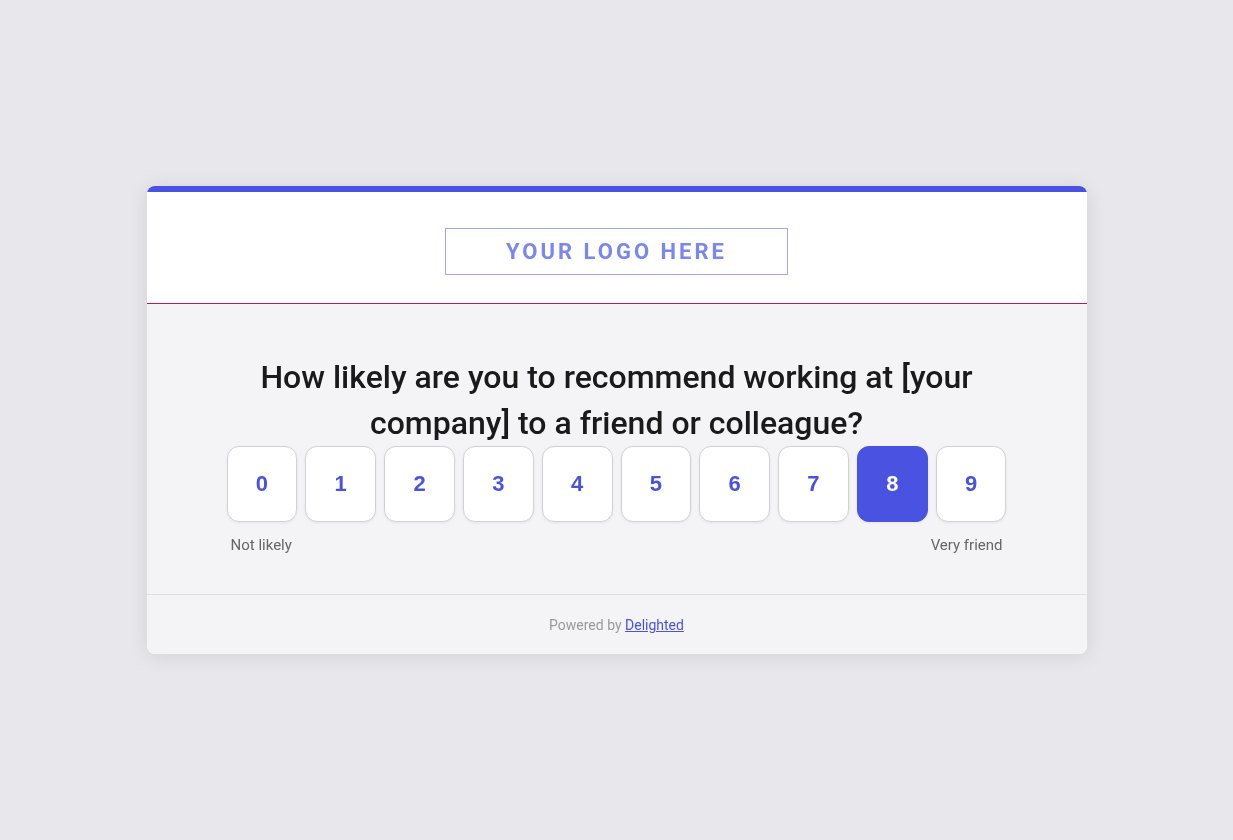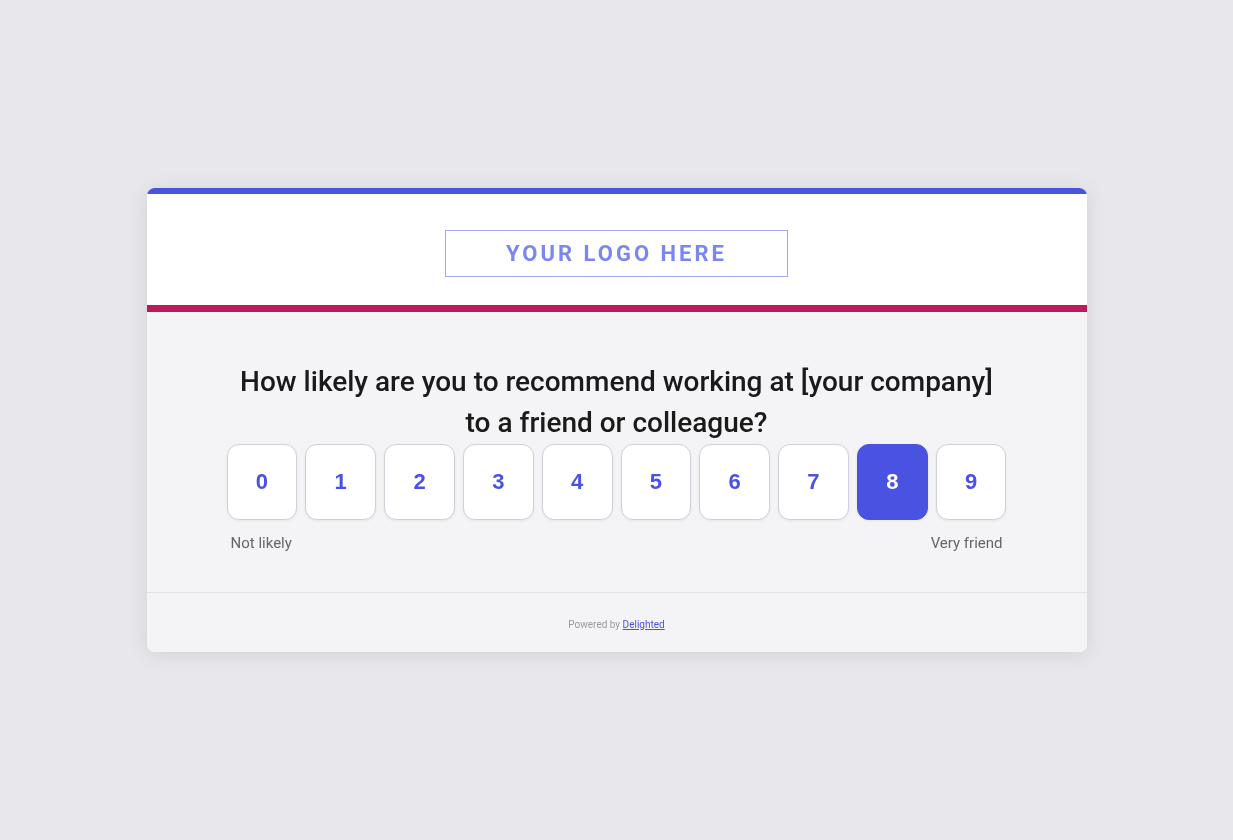--- a/index.html
+++ b/index.html
@@ -31,40 +31,40 @@
       background: #4a52e1;
       width: 100%;
     }
 
     .logo-section {
       background: #ffffff;
       padding: 36px 40px 28px;
       display: flex;
       align-items: flex-end;
       justify-content: center;
-      border-bottom: 7px solid #be185d;
+      border-bottom: 1px solid #be185d;
     }
 
     .logo-placeholder {
       border: 1.5px solid #a0a8f0;
       padding: 10px 60px;
       color: #7b87f0;
       font-size: 22px;
       font-weight: 700;
       letter-spacing: 3px;
       text-transform: uppercase;
     }
 
     .question-section {
       background: #f4f4f6;
       padding: 50px 80px 30px;
     }
 
     .question-text {
-      font-size: 28px;
+      font-size: 32px;
       font-weight: 500;
       color: #1a1a1a;
       text-align: center;
       line-height: 1.45;
     }
 
     .rating-row {
       display: flex;
       gap: 8px;
       justify-content: center;
@@ -107,21 +107,21 @@
     }
 
     .footer-section {
       background: #f4f4f6;
       border-top: 1px solid #e0e0e6;
       padding: 20px 40px;
       text-align: center;
     }
 
     .powered-by {
-      font-size: 10px;
+      font-size: 14px;
       color: #999;
     }
 
     .powered-by a {
       color: #4a52e1;
       text-decoration: underline;
     }
   </style>
 </head>
 <body>

